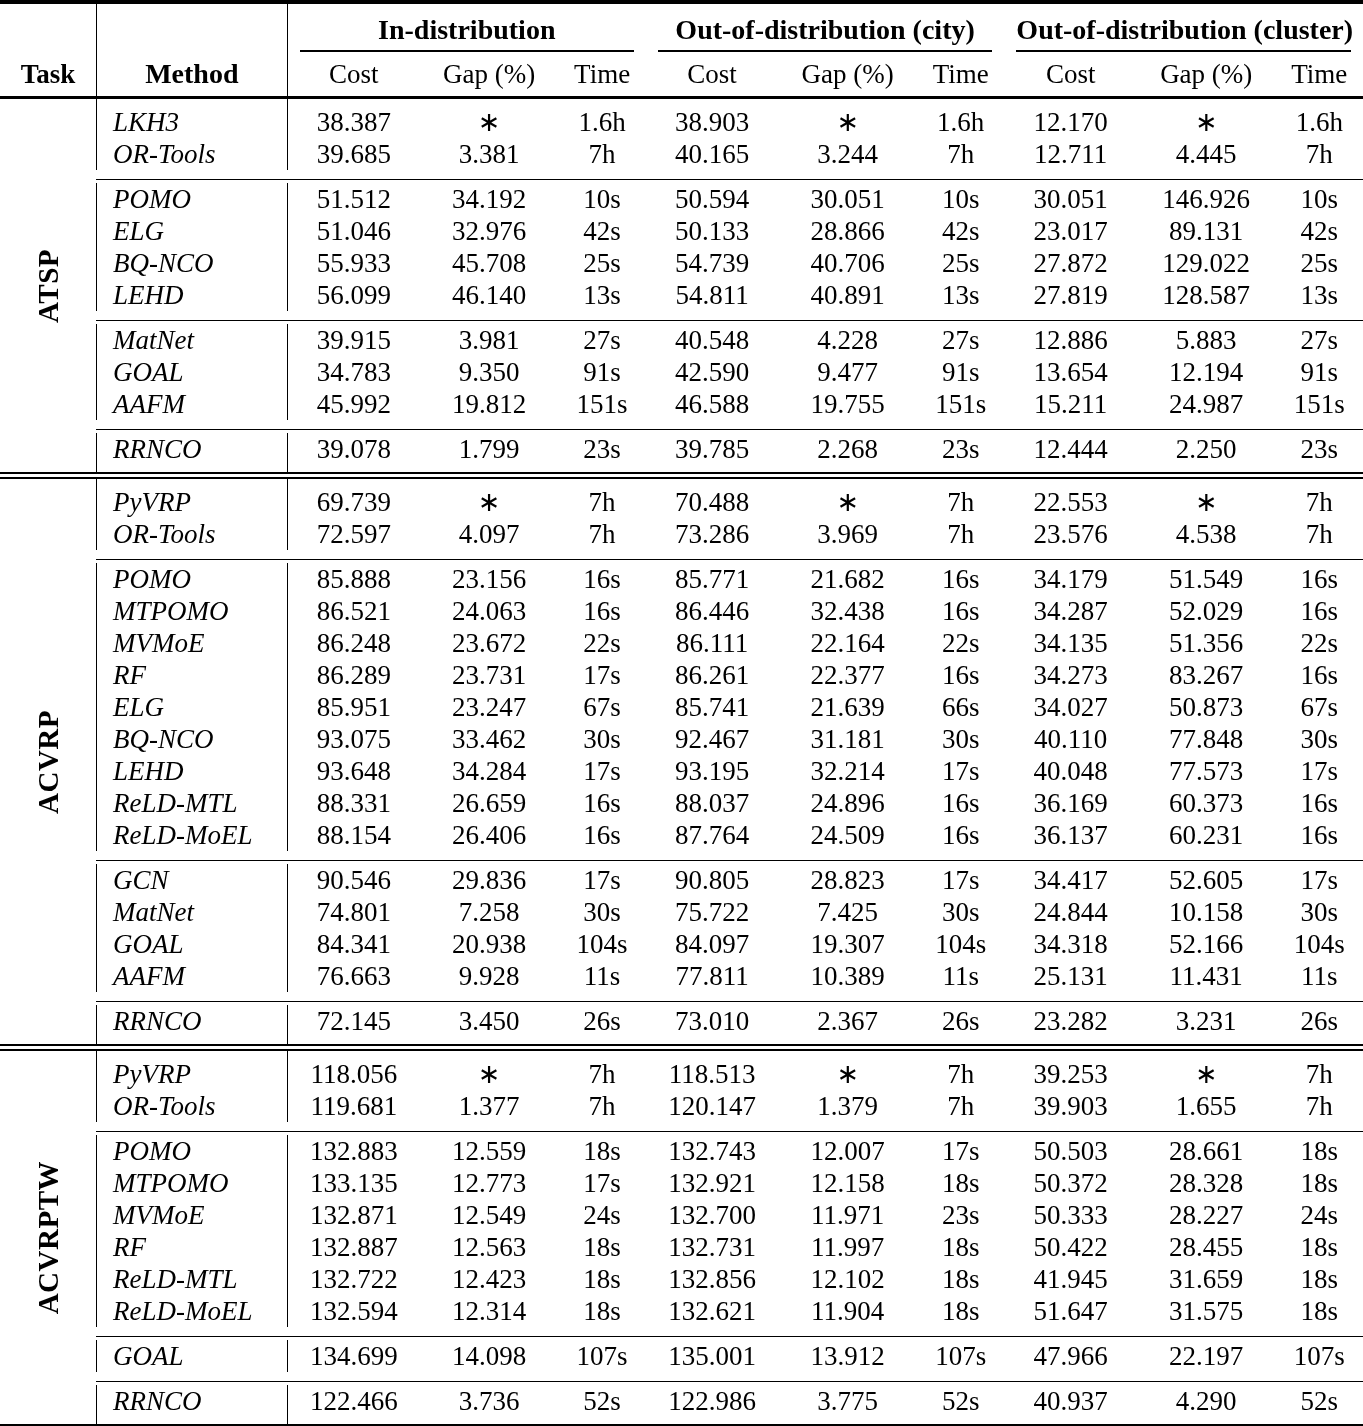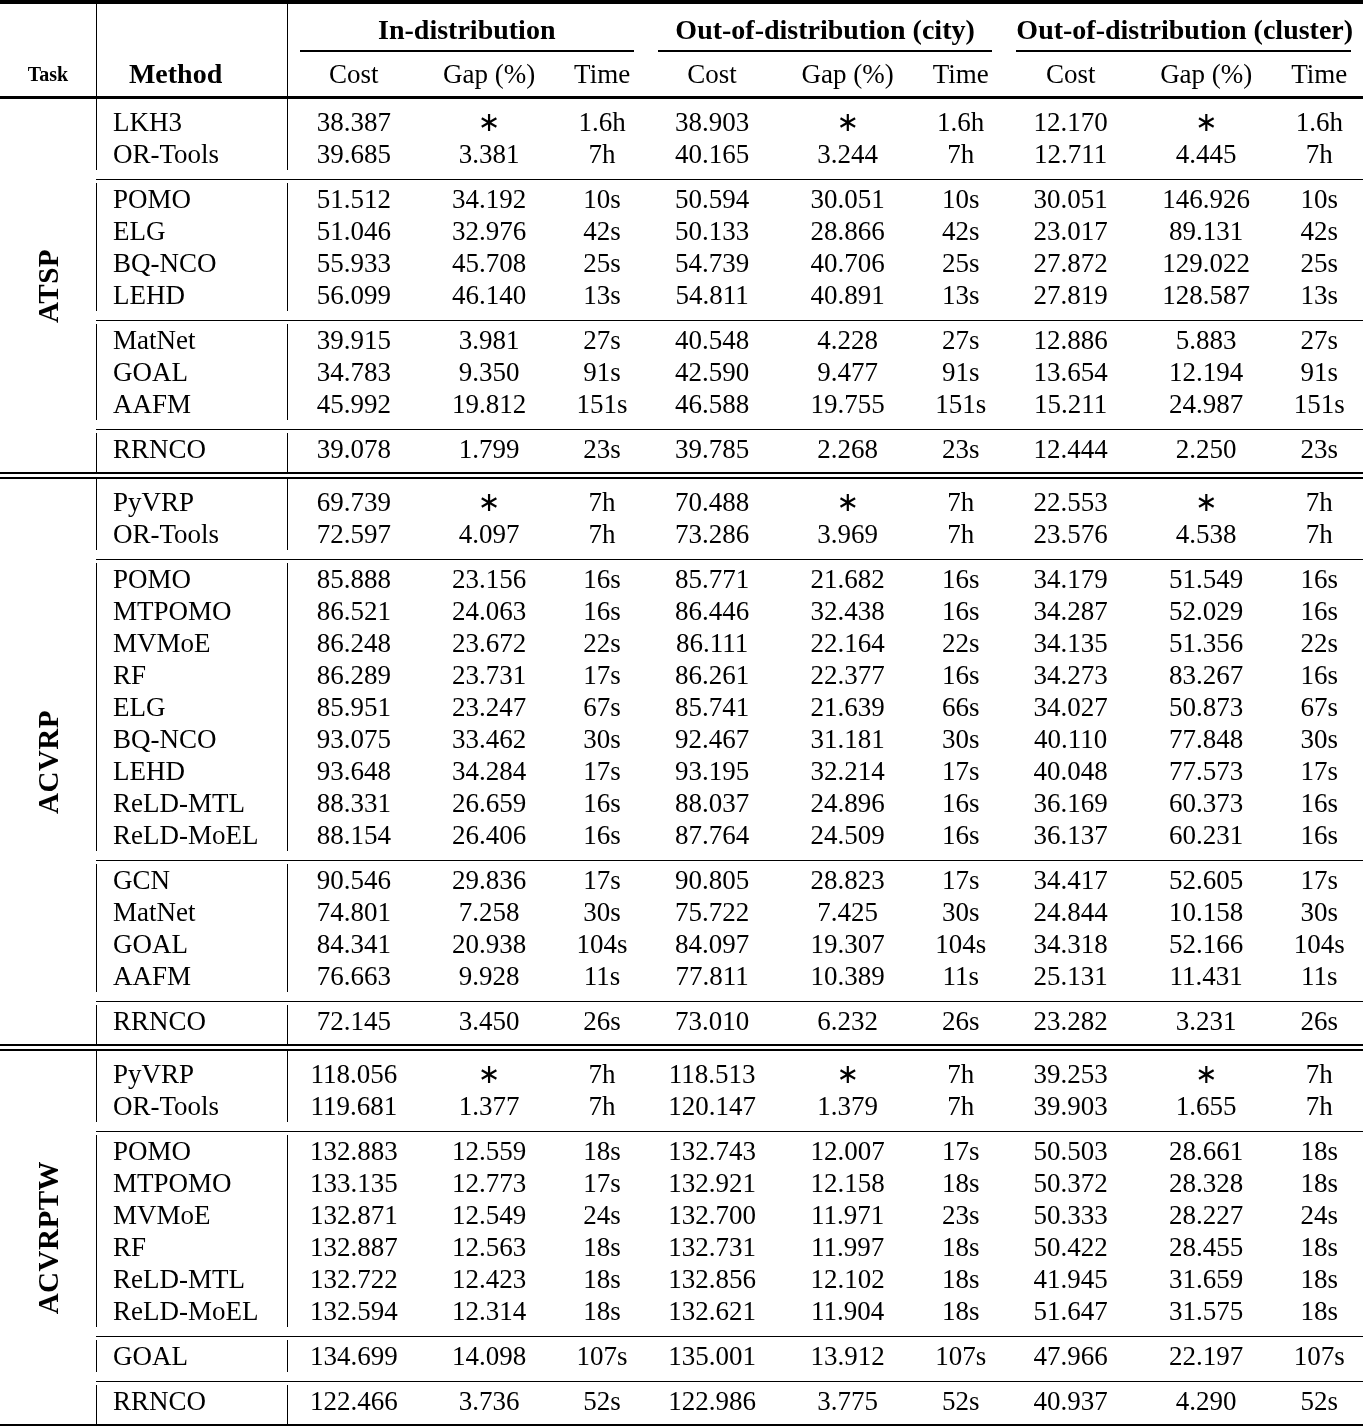--- a/index.html
+++ b/index.html
@@ -25,27 +25,27 @@
   thead td.hA { height: 48px; vertical-align: bottom; }
   .gline {
     border-bottom: 2px solid #000;
     margin: 0 12px;
     text-align: center;
     font-weight: bold;
     font-size: 28px;
     padding: 8px 0 4px 0;
   }
   thead tr.hrowB td { height: 44px; border-bottom: 3px solid #000; }
-  .task-h { text-align: center; font-weight: bold; font-size: 20px; }
-  .method-h { text-align: left; font-weight: bold; font-size: 28px; padding-left: 32px; }
+  .task-h { text-align: center; font-weight: bold; font-size: 27px; }
+  .method-h { text-align: center; font-weight: bold; font-size: 28px; padding-left: 0; }
   .subcol { text-align: center; font-size: 27px; }
 
   
   td.num { text-align: center; }
-  td.method { text-align: left; padding-left: 16px; border-left: 1.5px solid #000; }
+  td.method { text-align: left; padding-left: 16px; border-left: 1.5px solid #000; font-style: italic; }
   td.task-cell { text-align: center; vertical-align: middle; }
   .task-label {
     display: inline-block;
     writing-mode: vertical-rl;
     transform: rotate(180deg);
     font-weight: bold;
     font-size: 29px;
     letter-spacing: 0.5px;
   }
   tr.first td { padding-top: 7px; }
@@ -442,21 +442,21 @@
         <td colspan="10" class="mid-cell">
           <div class="mid-line"></div>
         </td>
       </tr>
       <tr class="last">
         <td class="method">RRNCO</td>
         <td class="num vb2">72.145</td>
         <td class="num">3.450</td>
         <td class="num">26s</td>
         <td class="num">73.010</td>
-        <td class="num">6.232</td>
+        <td class="num">2.367</td>
         <td class="num">26s</td>
         <td class="num">23.282</td>
         <td class="num">3.231</td>
         <td class="num">26s</td>
       </tr>
     </tbody>
     <tbody class="sep">
       <tr>
         <td colspan="11"></td>
       </tr>

